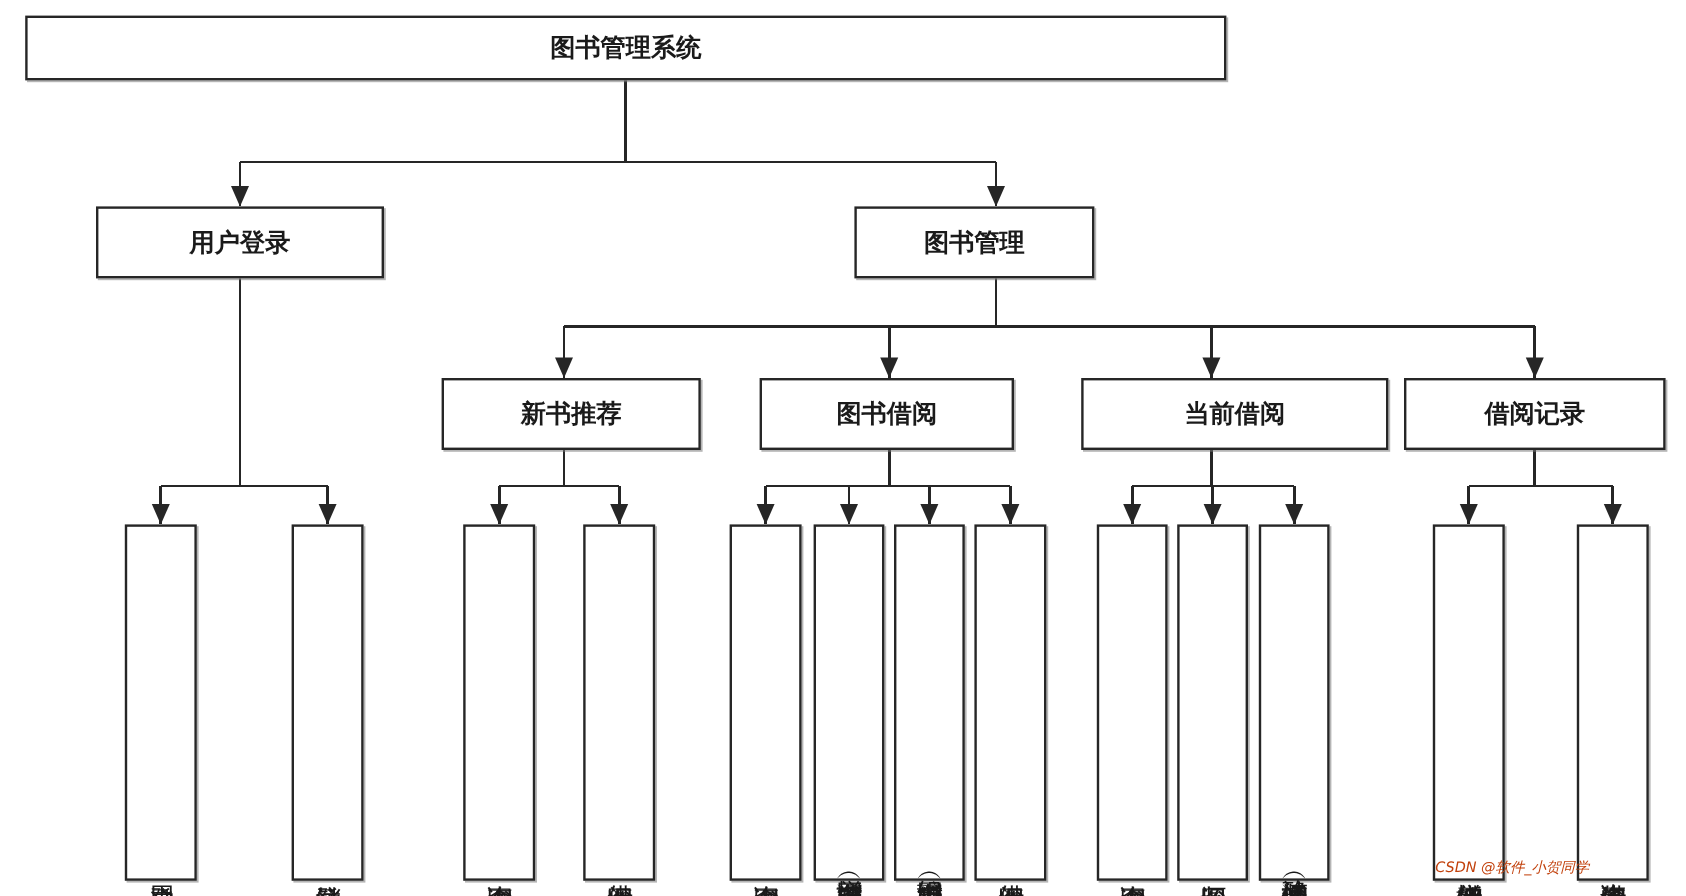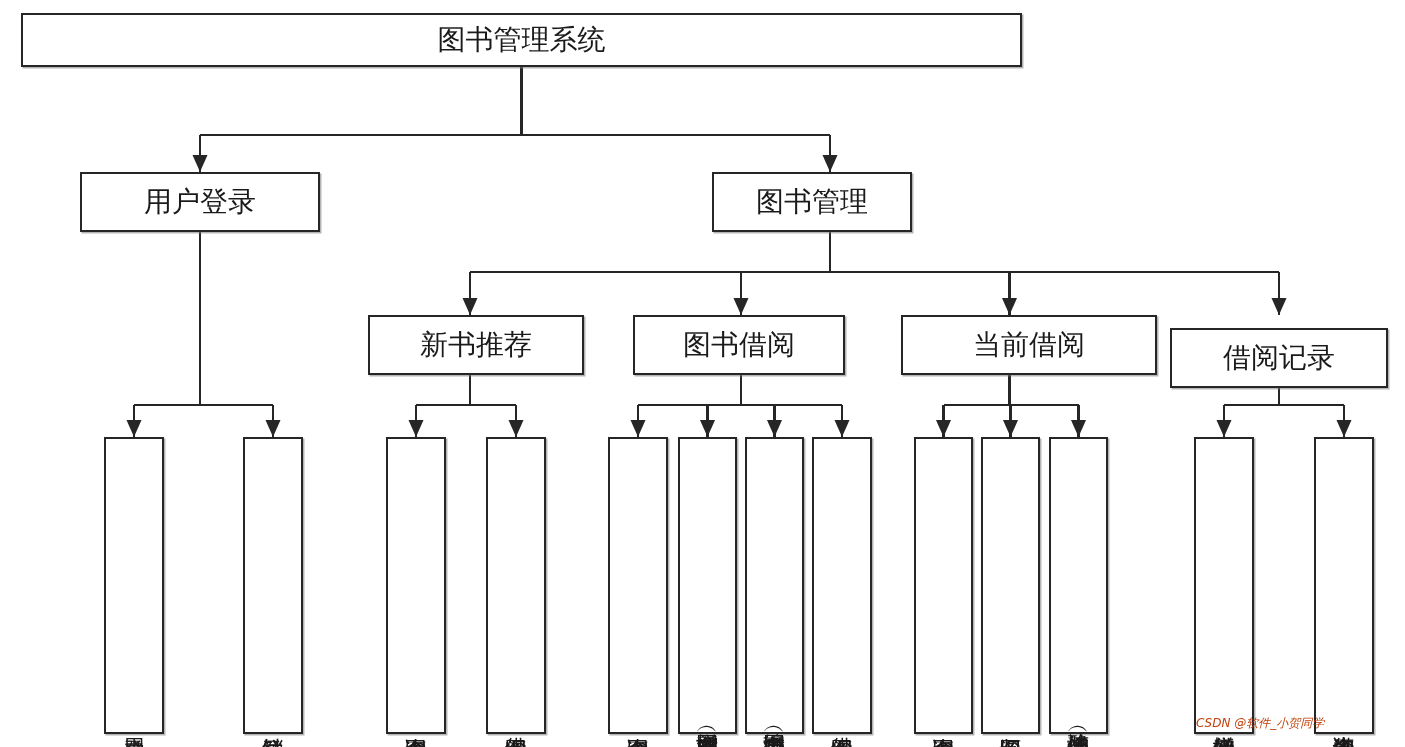--- a/index.html
+++ b/index.html
@@ -38,21 +38,22 @@
     line-height: 1.15;
     white-space: nowrap;
   }
   
   .node-h {
     display: flex;
     align-items: center;
     justify-content: center;
   }
   .node-h .node-label {
-    font-size: 28px;
+    font-size: 21px;
+    font-weight: bold;
   }
   
   .node-v {
     display: flex;
     align-items: flex-end;
     justify-content: center;
     padding-bottom: 8px;
   }
   .node-v .node-label {
     writing-mode: vertical-rl;
@@ -140,21 +141,21 @@
       </div>
       <div class="node-box node-h" style="left: 368px; top: 315px; width: 216px; height: 60px;">
         <span class="node-label">新书推荐</span>
       </div>
       <div class="node-box node-h" style="left: 633px; top: 315px; width: 212px; height: 60px;">
         <span class="node-label">图书借阅</span>
       </div>
       <div class="node-box node-h" style="left: 901px; top: 315px; width: 256px; height: 60px;">
         <span class="node-label">当前借阅</span>
       </div>
-      <div class="node-box node-h" style="left: 1170px; top: 315px; width: 218px; height: 60px; margin-top: 13px;">
+      <div class="node-box node-h" style="left: 1170px; top: 315px; width: 218px; height: 60px;">
         <span class="node-label">借阅记录</span>
       </div>
       <div class="node-box node-v" style="left: 104px; top: 437px; width: 60px; height: 297px;">
         <span class="node-label">用户登录</span>
       </div>
       <div class="node-box node-v" style="left: 243px; top: 437px; width: 60px; height: 297px;">
         <span class="node-label">注销登录</span>
       </div>
       <div class="node-box node-v" style="left: 386px; top: 437px; width: 60px; height: 297px;">
         <span class="node-label">查询图书</span>

